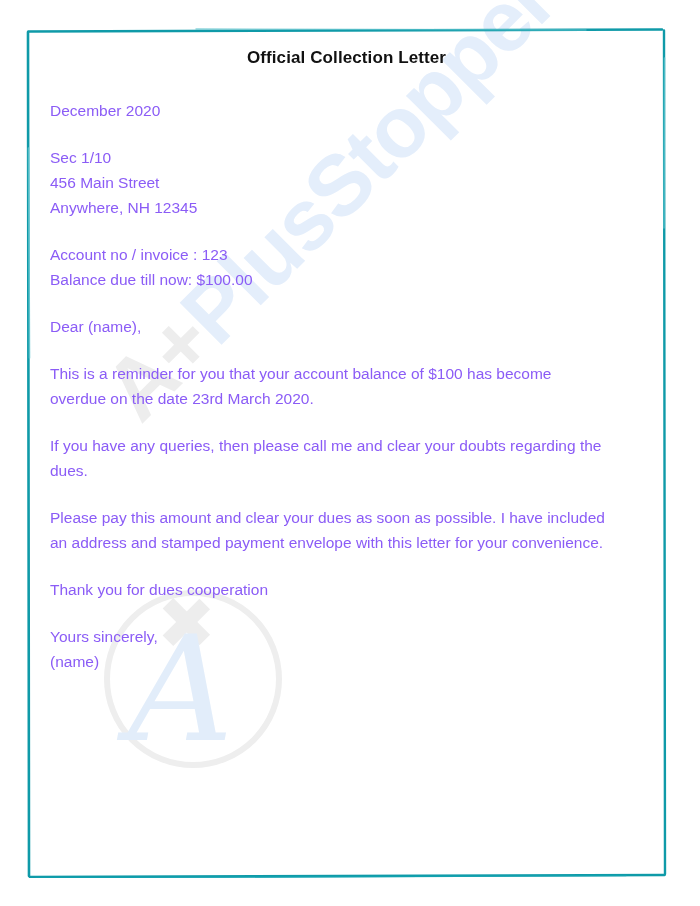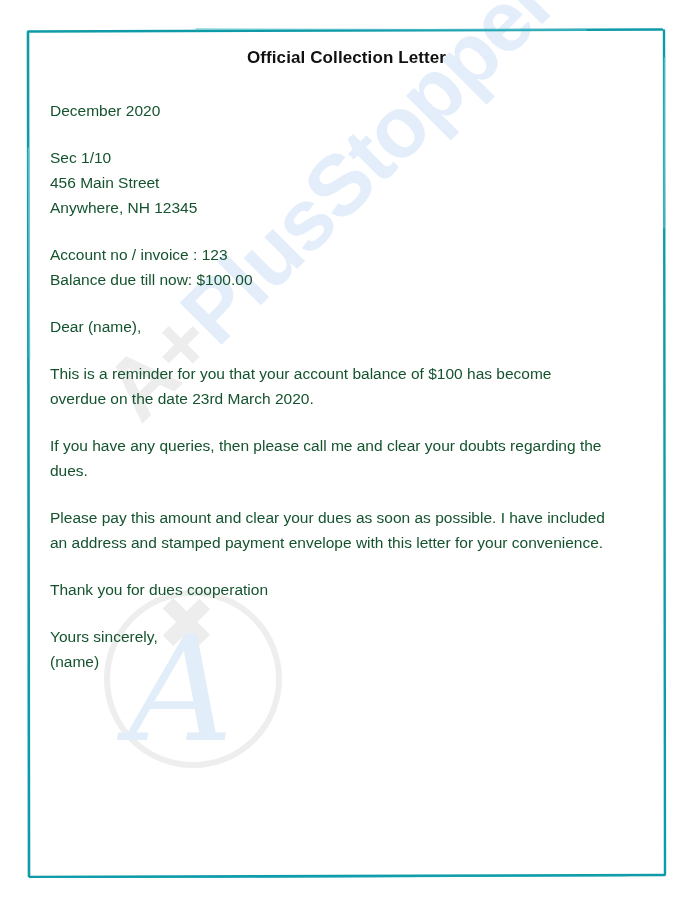--- a/index.html
+++ b/index.html
@@ -131,21 +131,21 @@
     letter-spacing: 0.1px;
   }
 
   .letter-text {
     position: absolute;
     left: 50px;
     top: 98px;
     width: 600px;
     font-size: 15.5px;
     line-height: 25px;
-    color: #14532d;
+    color: #8b5cf6;
   }
 
   .blk { margin: 0 0 22px 0; }
   .blk:last-child { margin-bottom: 0; }
   .blk .ln { display: block; }
   .blk.para { max-width: 556px; }
 </style>
 </head>
 <body>
 

